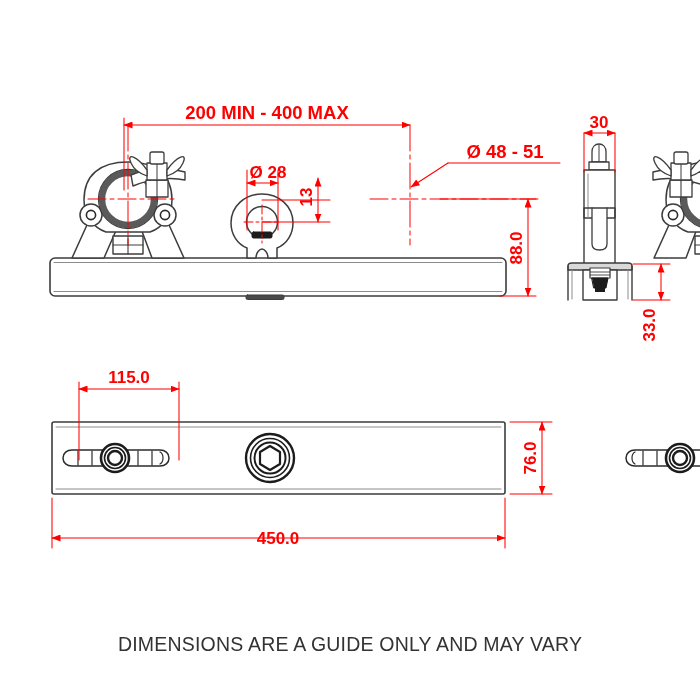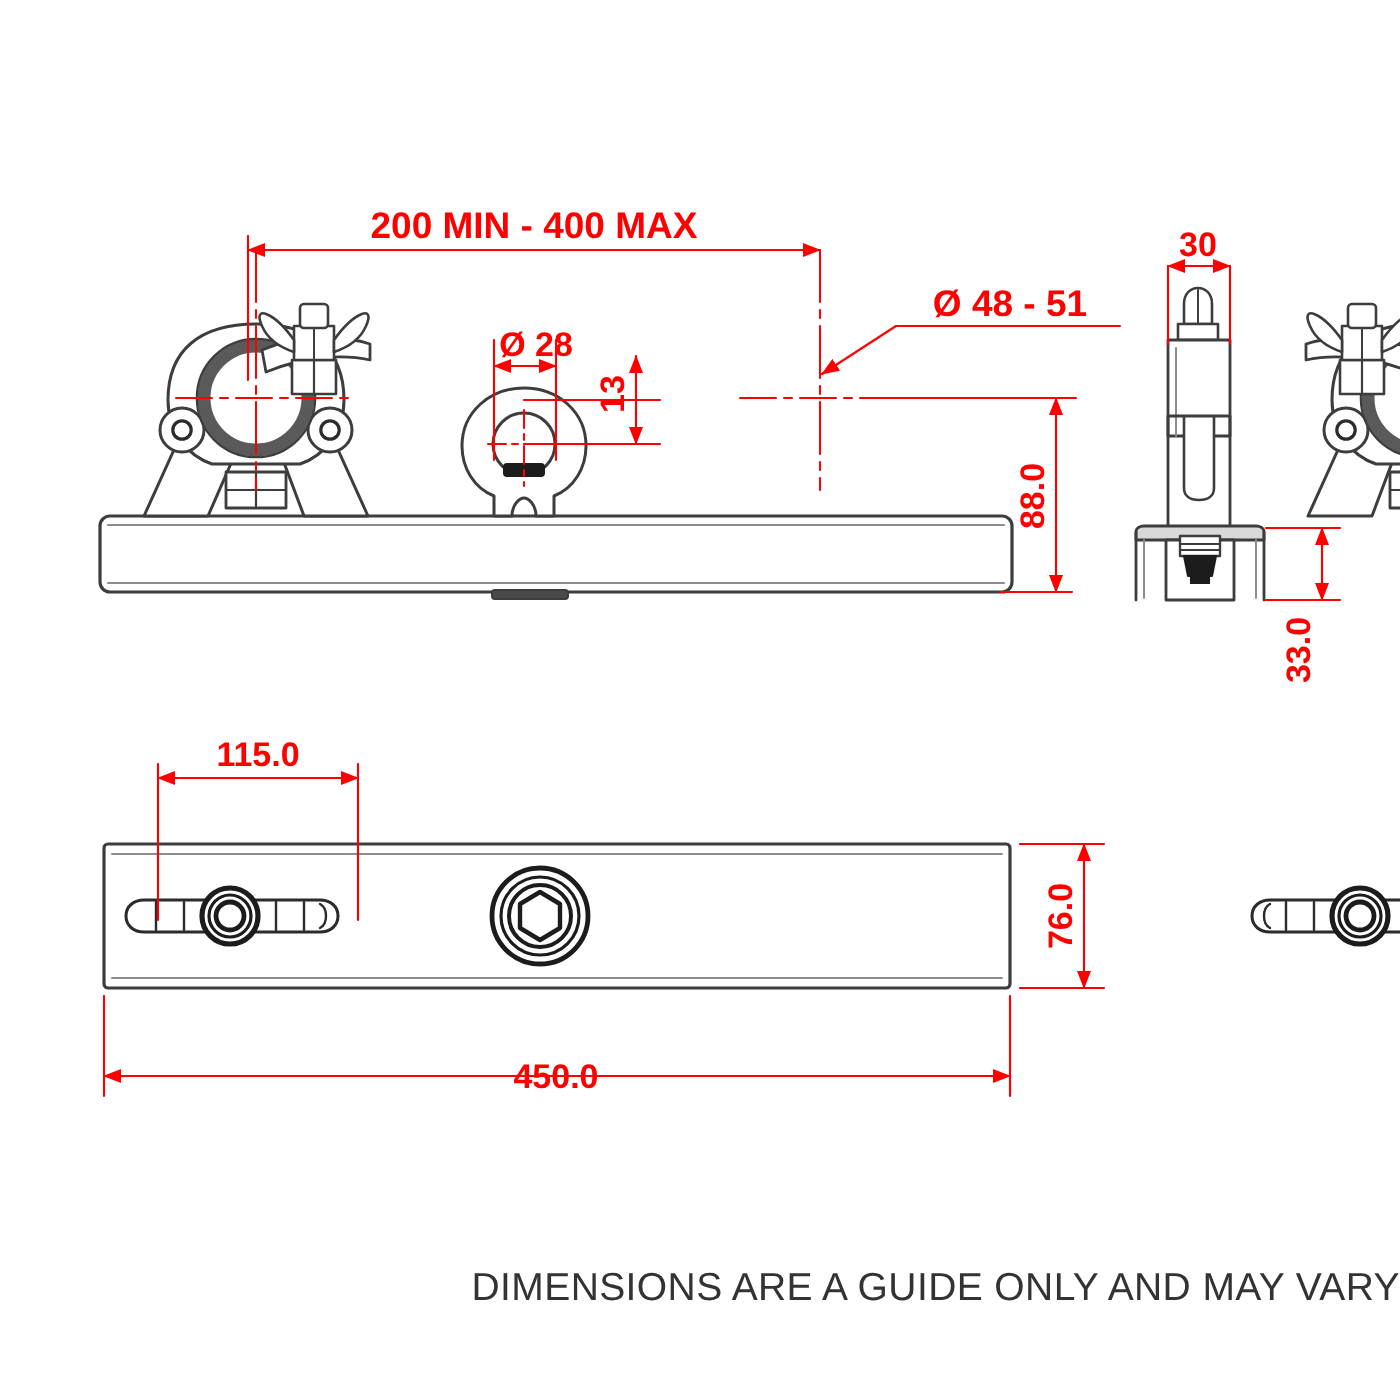--- a/index.html
+++ b/index.html
@@ -1,21 +1,21 @@
 <!DOCTYPE html>
 <html><head>
 <meta charset="utf-8">
 <style>
   html,body{margin:0;padding:0;background:#ffffff;}
   body{width:700px;height:700px;overflow:hidden;
        font-family:"Liberation Sans",sans-serif;}
   #stage{position:relative;width:700px;height:700px;background:#fff;}
   svg{display:block;}
   .caption{
-    position:absolute;left:0;top:633px;width:700px;text-align:right;
+    position:absolute;left:0;top:633px;width:700px;text-align:center;
     font-family:"Liberation Sans",sans-serif;
     font-size:19.5px;letter-spacing:.2px;color:#333333;
     white-space:nowrap;
   }
 </style>
 </head>
 <body>
 
 <div id="stage">
 

